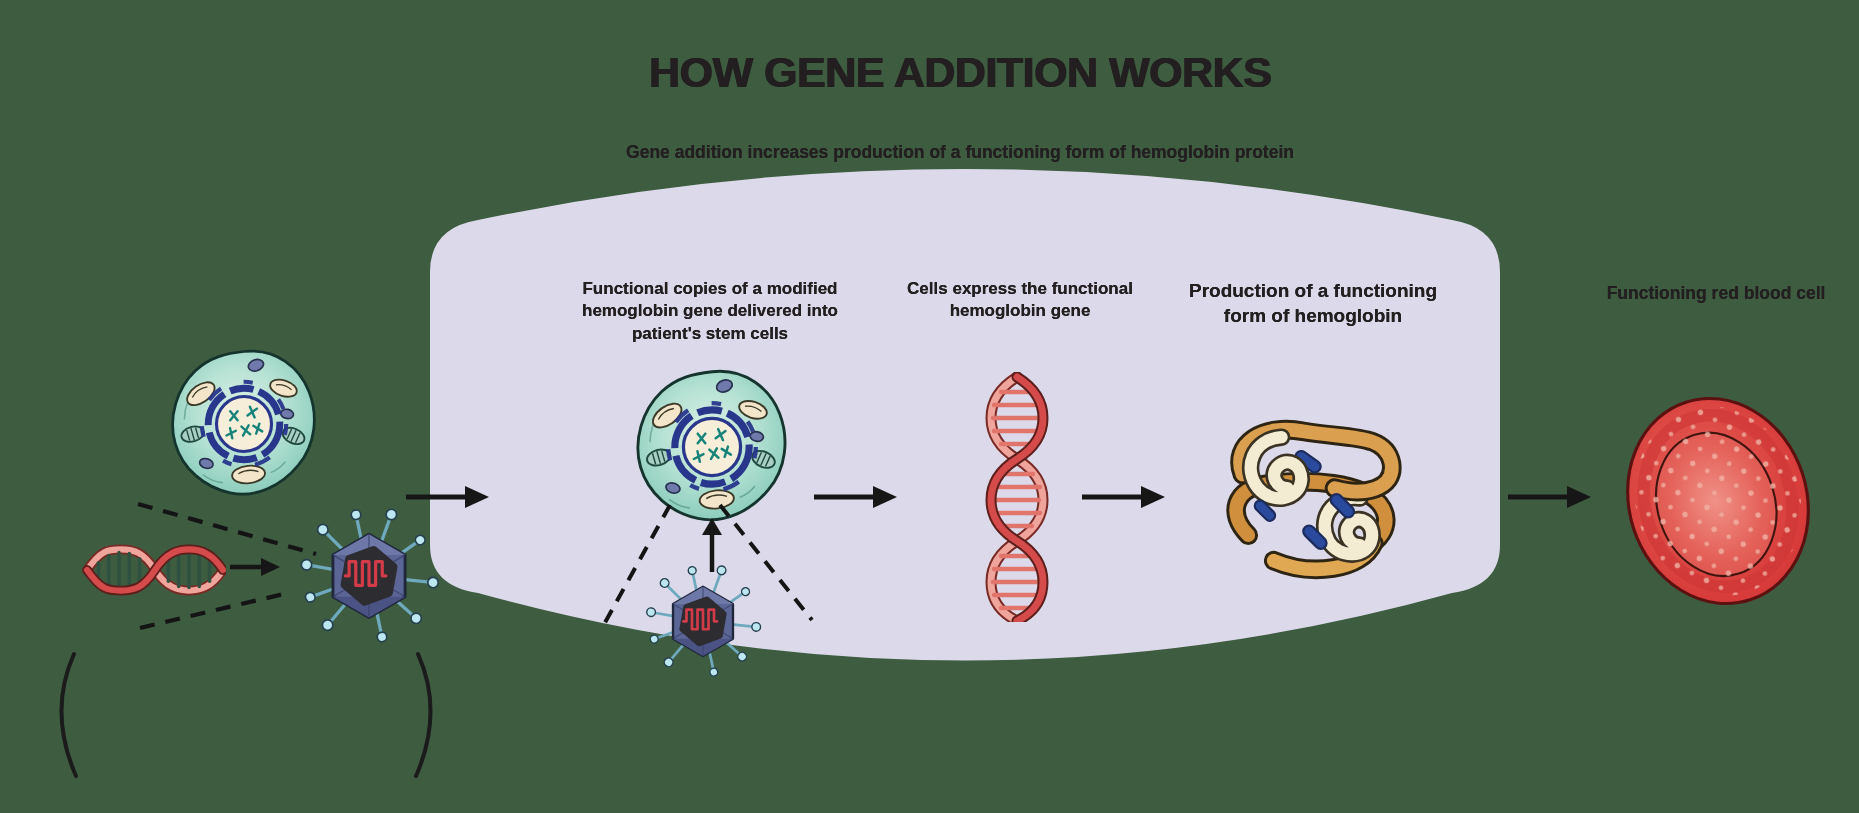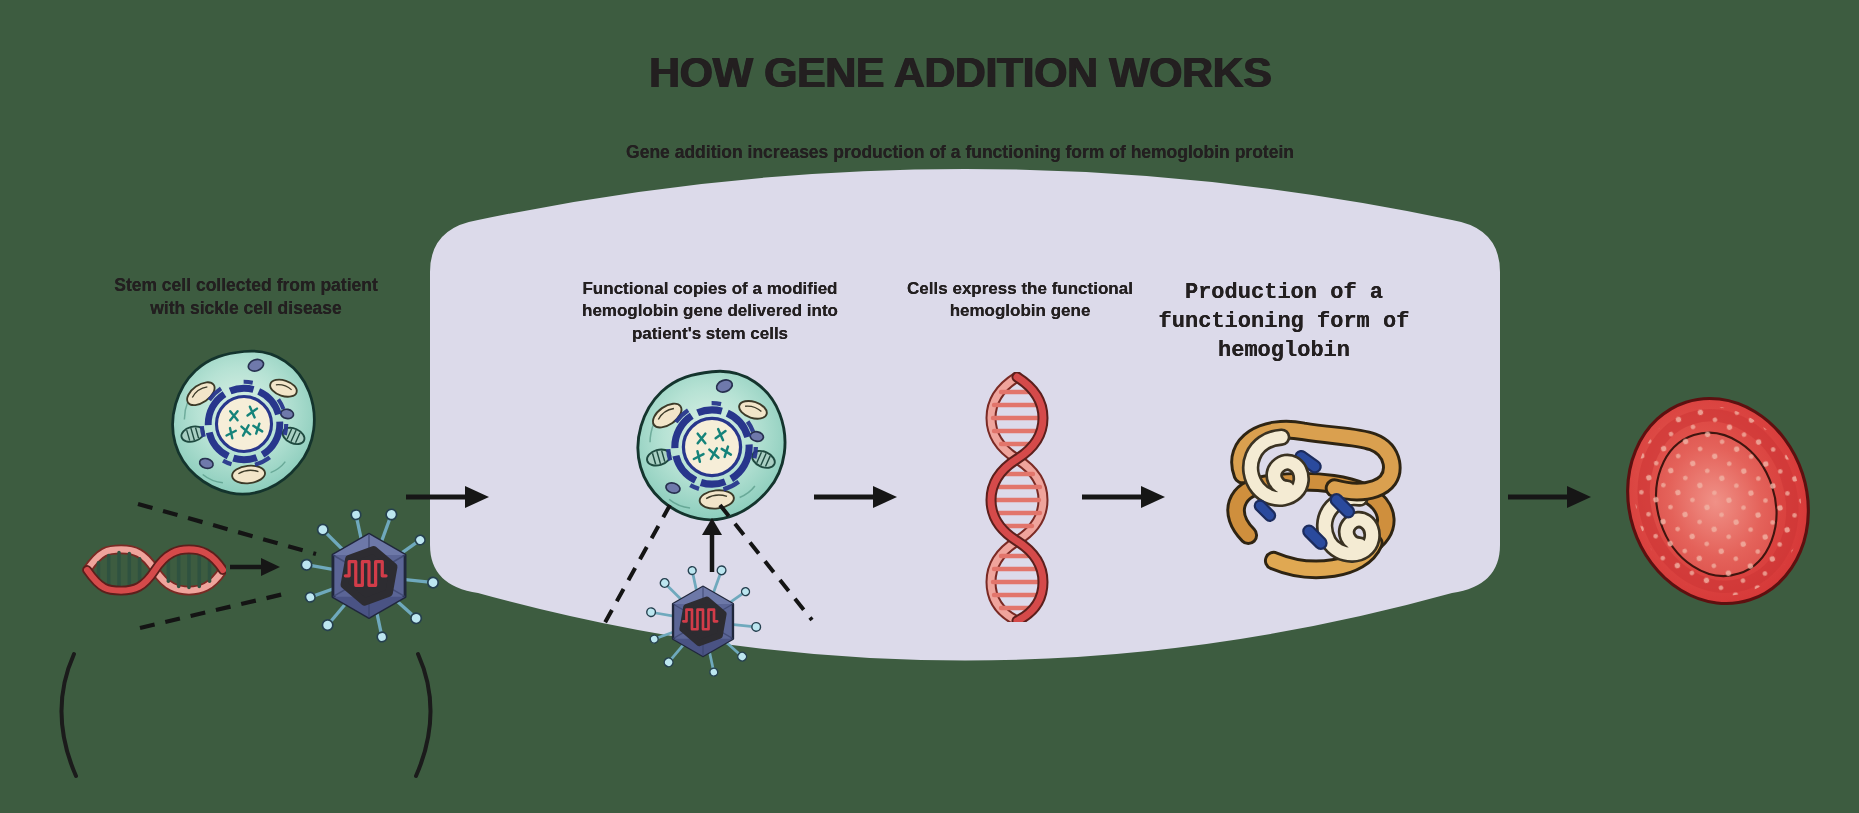--- a/index.html
+++ b/index.html
@@ -10,21 +10,21 @@
   .txt{position:absolute;font-weight:bold;text-align:center;color:#231f20;
        text-shadow:0 0 .55px #231f20;}
   .title{left:330px;top:48px;width:1260px;font-size:43px;letter-spacing:-.5px;
          text-shadow:.9px 0 #231f20,-.4px 0 #231f20;}
   .subtitle{left:410px;top:142px;width:1100px;font-size:17.5px;}
   .lbl{font-size:17.5px;line-height:1.32;}
   .lbl-stem{left:108px;top:274px;width:276px;}
   .lbl-vector{left:92px;top:672px;width:312px;}
   .lbl-step1{left:577px;top:278px;width:266px;font-size:17px;}
   .lbl-step2{left:898px;top:278px;width:244px;font-size:17px;}
-  .lbl-step3{left:1154px;top:278px;width:260px;font-size:22px;font-family:Liberation Mono, monospace;}
+  .lbl-step3{left:1183px;top:278px;width:260px;font-size:19px;}
   .lbl-result{left:1576px;top:282px;width:280px;}
 </style>
 </head>
 <body>
 
 <div class="stage">
 
   <svg width="0" height="0" style="position:absolute" aria-hidden="true">
     <defs>
       <radialGradient id="gradCell" cx="48%" cy="42%" r="62%">
@@ -162,21 +162,20 @@
     </defs>
   </svg>
 
   <svg class="panel-bg" width="1859" height="813">
     <path d="M430 545 L430 272 Q430 228 478 220 Q965 118 1452 220 Q1500 228 1500 272 L1500 545 Q1500 586 1452 593 Q965 728 478 593 Q430 586 430 545 Z" fill="#dcdaea"></path>
   </svg>
 
   <div class="txt title">HOW GENE ADDITION WORKS</div>
   <div class="txt subtitle">Gene addition increases production of a functioning form of hemoglobin protein</div>
 
-  <div class="txt lbl lbl-stem">Stem cell collected from patient with sickle cell disease</div>
 
   <svg style="left:166px;top:346px" width="156" height="156" viewBox="0 0 170 170">
     <use href="#g-stemcell"></use>
   </svg>
 
   <svg style="left:82px;top:538px" width="144" height="64" viewBox="0 0 140 62">
     <g fill="none" stroke-linecap="round">
       <path d="M5 31 C18 12 25 11 38 11 S60 14 71 31 S93 51 104 51 S126 48 137 31" stroke="#7a2a24" stroke-width="9.5"></path>
       <path d="M5 31 C18 12 25 11 38 11 S60 14 71 31 S93 51 104 51 S126 48 137 31" stroke="#efa49c" stroke-width="6"></path>
       <g stroke="#2f5240" stroke-width="3.4">
@@ -295,20 +294,21 @@
       <path d="M70 34 C40 36 30 66 46 86 C60 103 88 98 90 78 C91 62 76 54 66 64 C58 72 64 86 76 86" stroke="#f4ebd3" stroke-width="12.5"></path>
       <line x1="126" y1="98" x2="138" y2="110" stroke="#1c2c5e" stroke-width="14"></line>
         <line x1="126" y1="98" x2="138" y2="110" stroke="#2a4a9d" stroke-width="9.5"></line>
       <line x1="98" y1="130" x2="110" y2="142" stroke="#1c2c5e" stroke-width="14"></line>
         <line x1="98" y1="130" x2="110" y2="142" stroke="#2a4a9d" stroke-width="9.5"></line>
       <line x1="48" y1="104" x2="58" y2="114" stroke="#1c2c5e" stroke-width="13"></line>
         <line x1="48" y1="104" x2="58" y2="114" stroke="#2a4a9d" stroke-width="8.5"></line>
     </g>
   </svg>
 
+  <div class="txt lbl lbl-result">Functioning red blood cell</div>
   <svg style="left:1607px;top:378px" width="222" height="246" viewBox="0 0 250 270">
     <g transform="rotate(-18 125 135)">
       <ellipse cx="125" cy="135" rx="100" ry="117" fill="url(#rbcG)" stroke="#5d1010" stroke-width="3.5"></ellipse>
       <ellipse cx="125" cy="135" rx="82" ry="98" fill="none" stroke="#cc3434" stroke-width="14" opacity=".55"></ellipse>
       <ellipse cx="122" cy="138" rx="66" ry="82" fill="url(#rbcIn)" stroke="#40150f" stroke-width="2.4"></ellipse>
       <ellipse cx="125" cy="135" rx="92" ry="108" fill="url(#dots)" opacity=".9"></ellipse>
     </g>
   </svg>
 
 </div>

